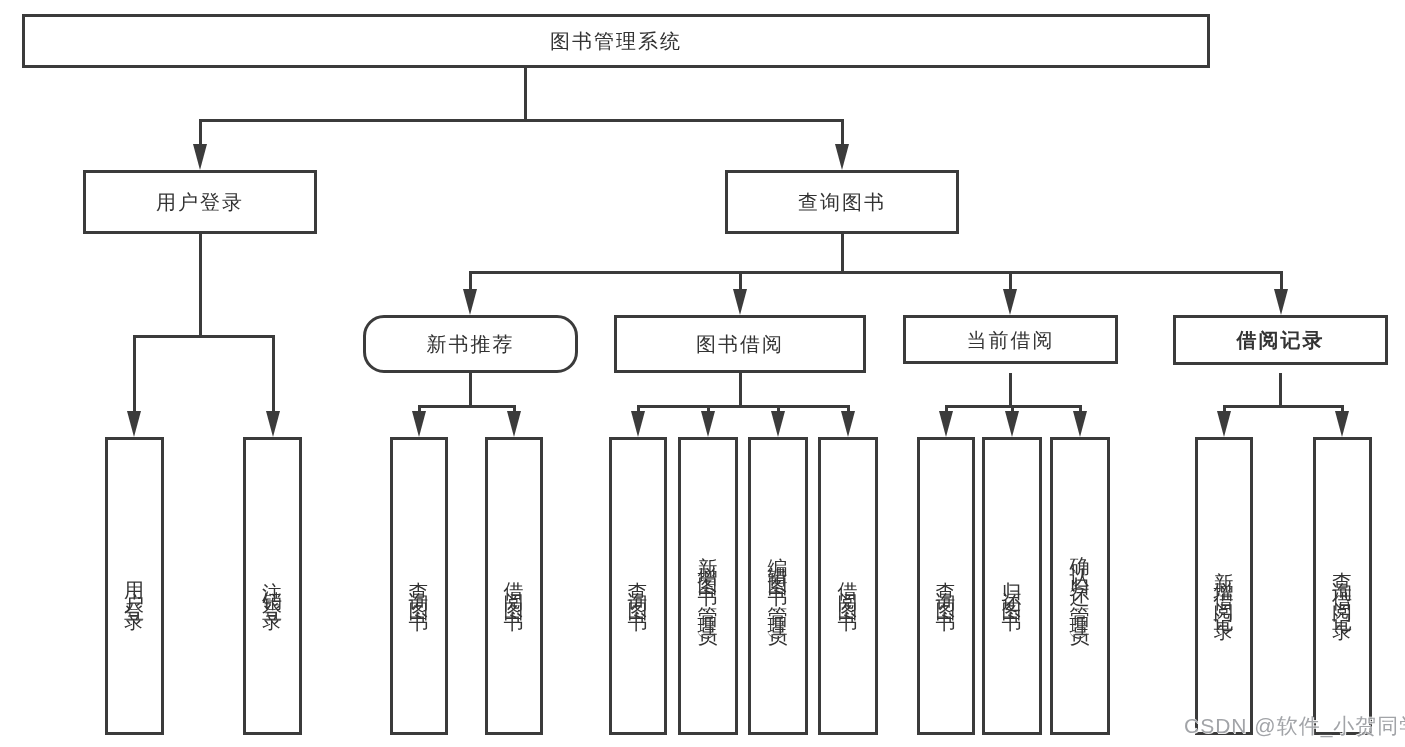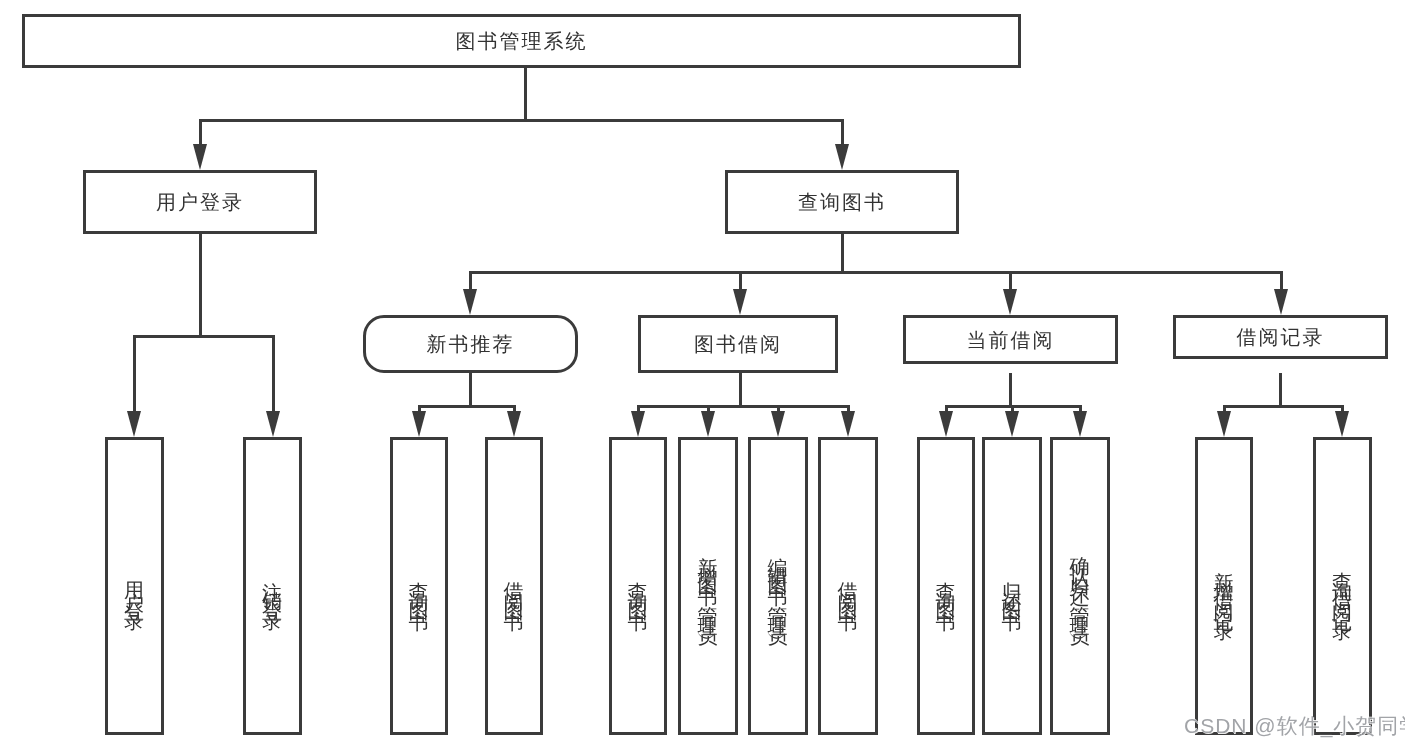--- a/index.html
+++ b/index.html
@@ -114,27 +114,27 @@
       <div class="cline" style="left: 1010.5px; top: 406px; width: 3px; height: 17px;"></div>
       <div class="arrowhead" style="left: 1005px; top: 411px;"></div>
       <div class="cline" style="left: 1078.5px; top: 406px; width: 3px; height: 17px;"></div>
       <div class="arrowhead" style="left: 1073px; top: 411px;"></div>
       <div class="cline" style="left: 1222.5px; top: 406px; width: 3px; height: 17px;"></div>
       <div class="arrowhead" style="left: 1217px; top: 411px;"></div>
       <div class="cline" style="left: 1340.5px; top: 406px; width: 3px; height: 17px;"></div>
       <div class="arrowhead" style="left: 1335px; top: 411px;"></div>
     </div>
   <div id="nodes-layer">
-      <div class="node h" style="left: 22px; top: 14px; width: 999px; height: 54px; text-align: center;">图书管理系统</div>
+      <div class="node h" style="left: 22px; top: 14px; width: 1188px; height: 54px; text-align: center;">图书管理系统</div>
       <div class="node h" style="left: 83px; top: 170px; width: 234px; height: 64px;">用户登录</div>
       <div class="node h" style="left: 725px; top: 170px; width: 234px; height: 64px;">查询图书</div>
       <div class="node h" style="left: 363px; top: 315px; width: 215px; height: 58px; border-radius: 21px;">新书推荐</div>
-      <div class="node h" style="left: 638px; top: 315px; width: 200px; height: 58px;">图书借阅</div>
+      <div class="node h" style="left: 614px; top: 315px; width: 252px; height: 58px;">图书借阅</div>
       <div class="node h" style="left: 903px; top: 315px; width: 215px; height: 49px;">当前借阅</div>
-      <div class="node h" style="left: 1173px; top: 315px; width: 215px; height: 44px;">借阅记录</div>
+      <div class="node h" style="left: 1173px; top: 315px; width: 215px; height: 50px; font-weight: bold;">借阅记录</div>
       <div class="node v" style="left: 105px; top: 437px; width: 59px; height: 298px;">用户登录</div>
       <div class="node v" style="left: 243px; top: 437px; width: 59px; height: 298px;">注销登录</div>
       <div class="node v" style="left: 390px; top: 437px; width: 58px; height: 298px;">查询图书</div>
       <div class="node v" style="left: 485px; top: 437px; width: 58px; height: 298px;">借阅图书</div>
       <div class="node v" style="left: 609px; top: 437px; width: 58px; height: 298px;">查询图书</div>
       <div class="node v" style="left: 678px; top: 437px; width: 60px; height: 298px;">新增图书（管理员）</div>
       <div class="node v" style="left: 748px; top: 437px; width: 60px; height: 298px;">编辑图书（管理员）</div>
       <div class="node v" style="left: 818px; top: 437px; width: 60px; height: 298px;">借阅图书</div>
       <div class="node v" style="left: 917px; top: 437px; width: 58px; height: 298px;">查询图书</div>
       <div class="node v" style="left: 982px; top: 437px; width: 60px; height: 298px;">归还图书</div>

